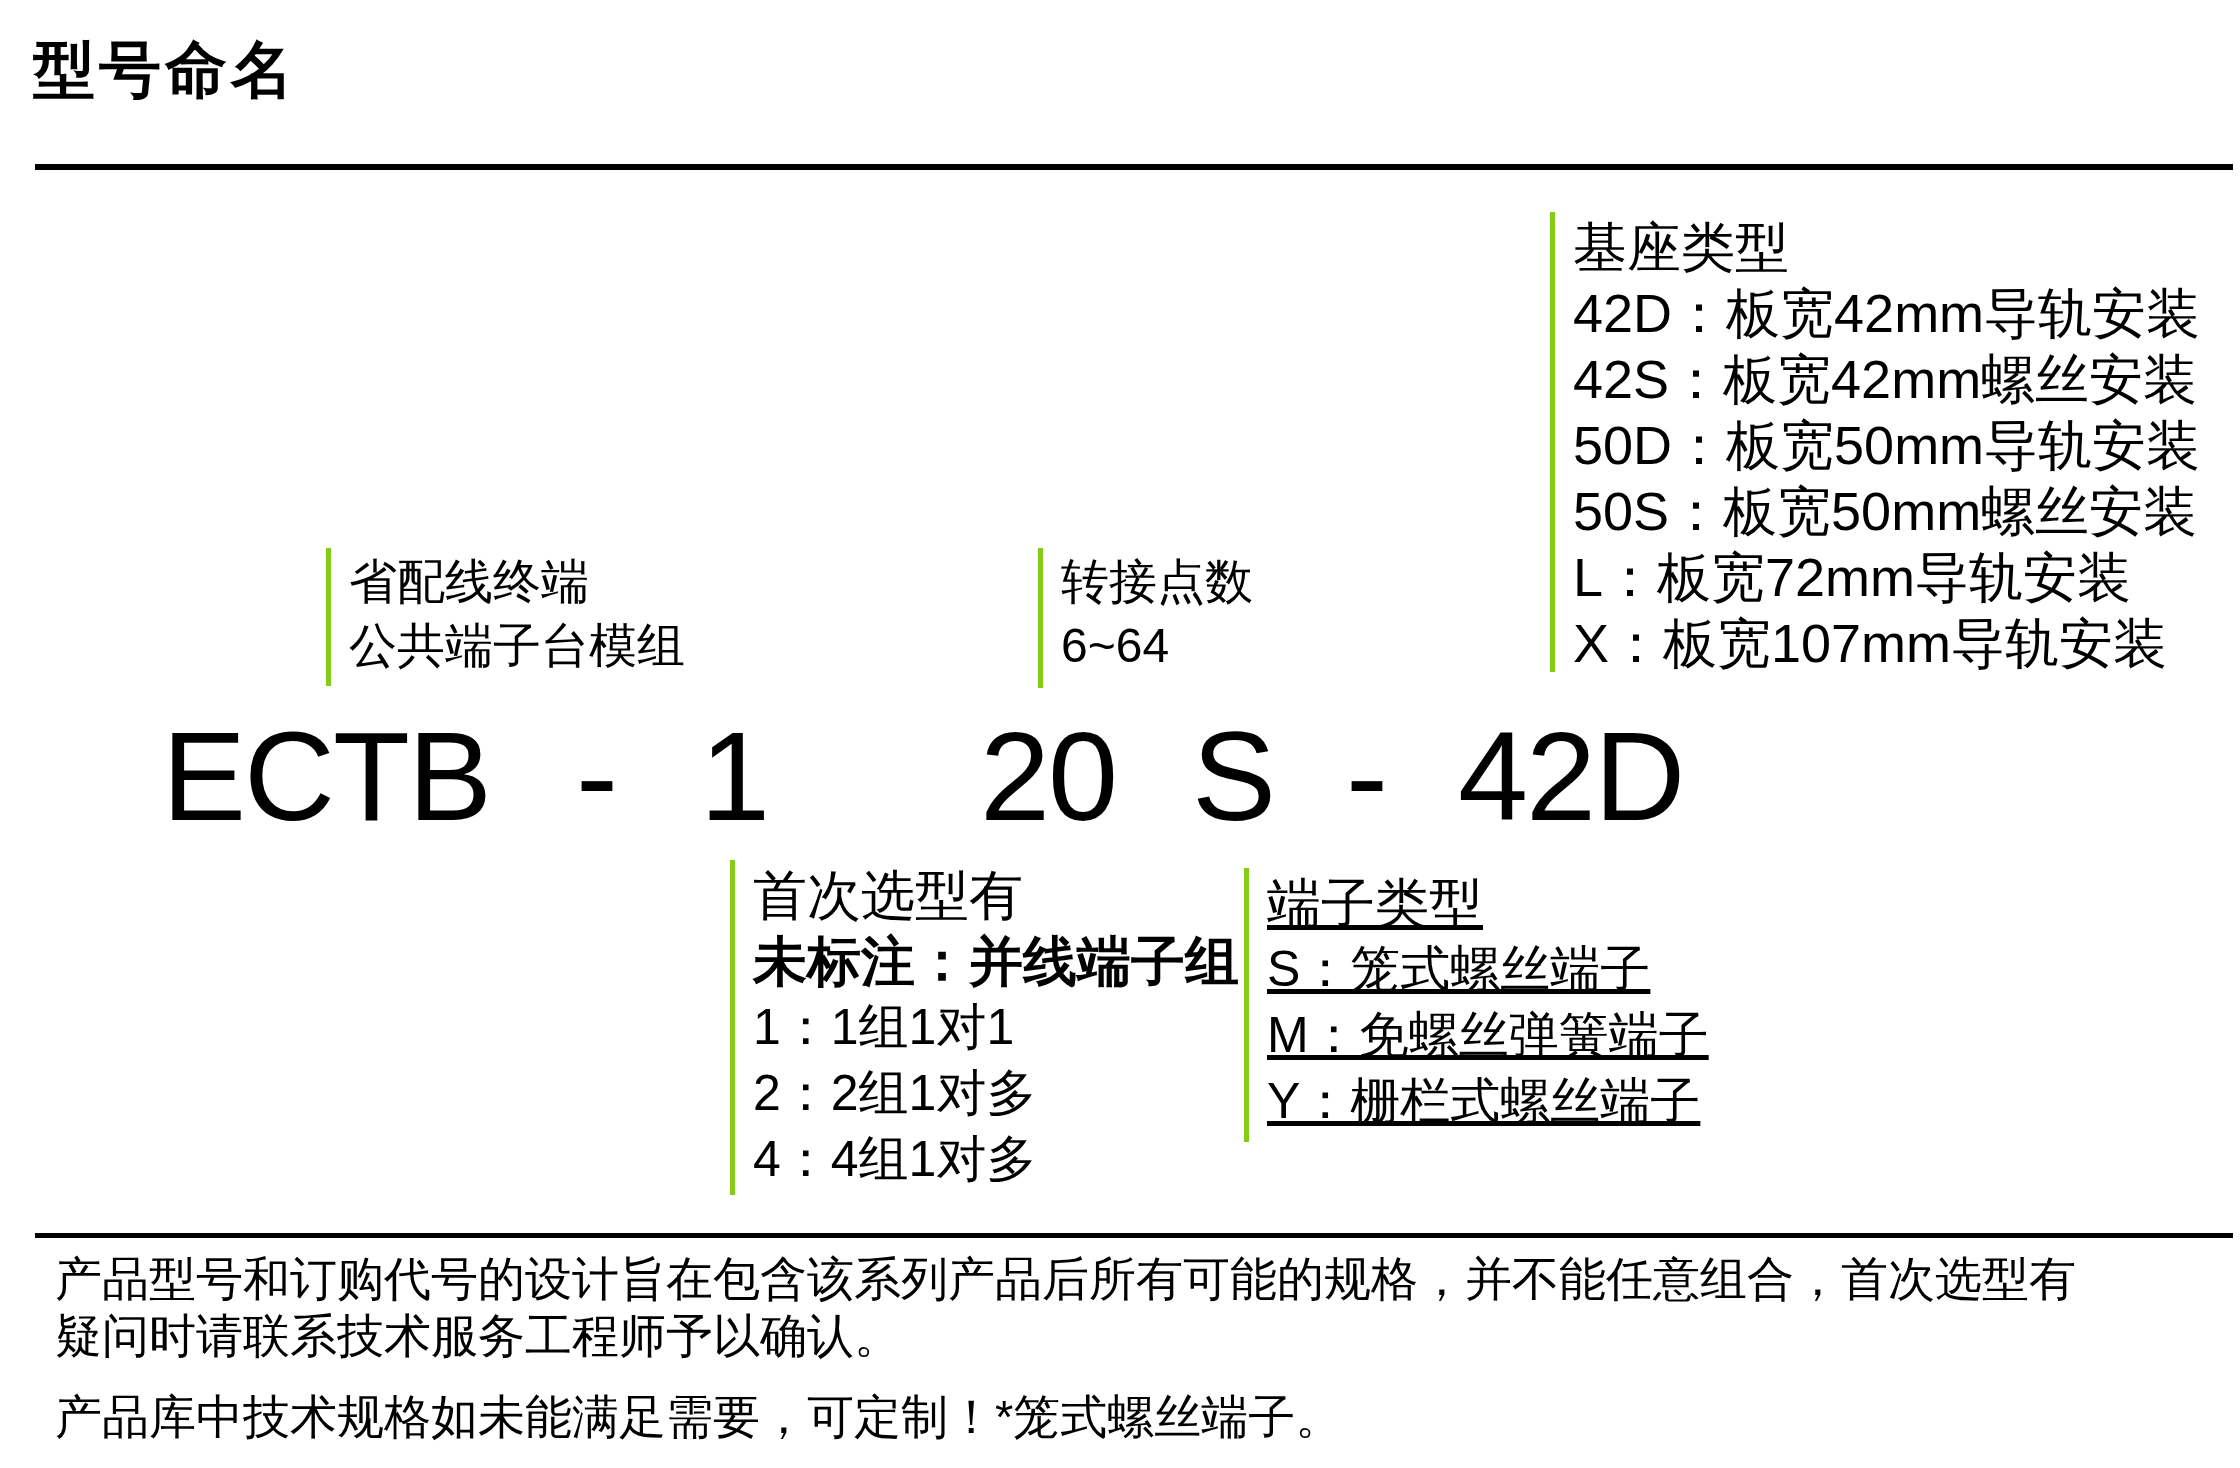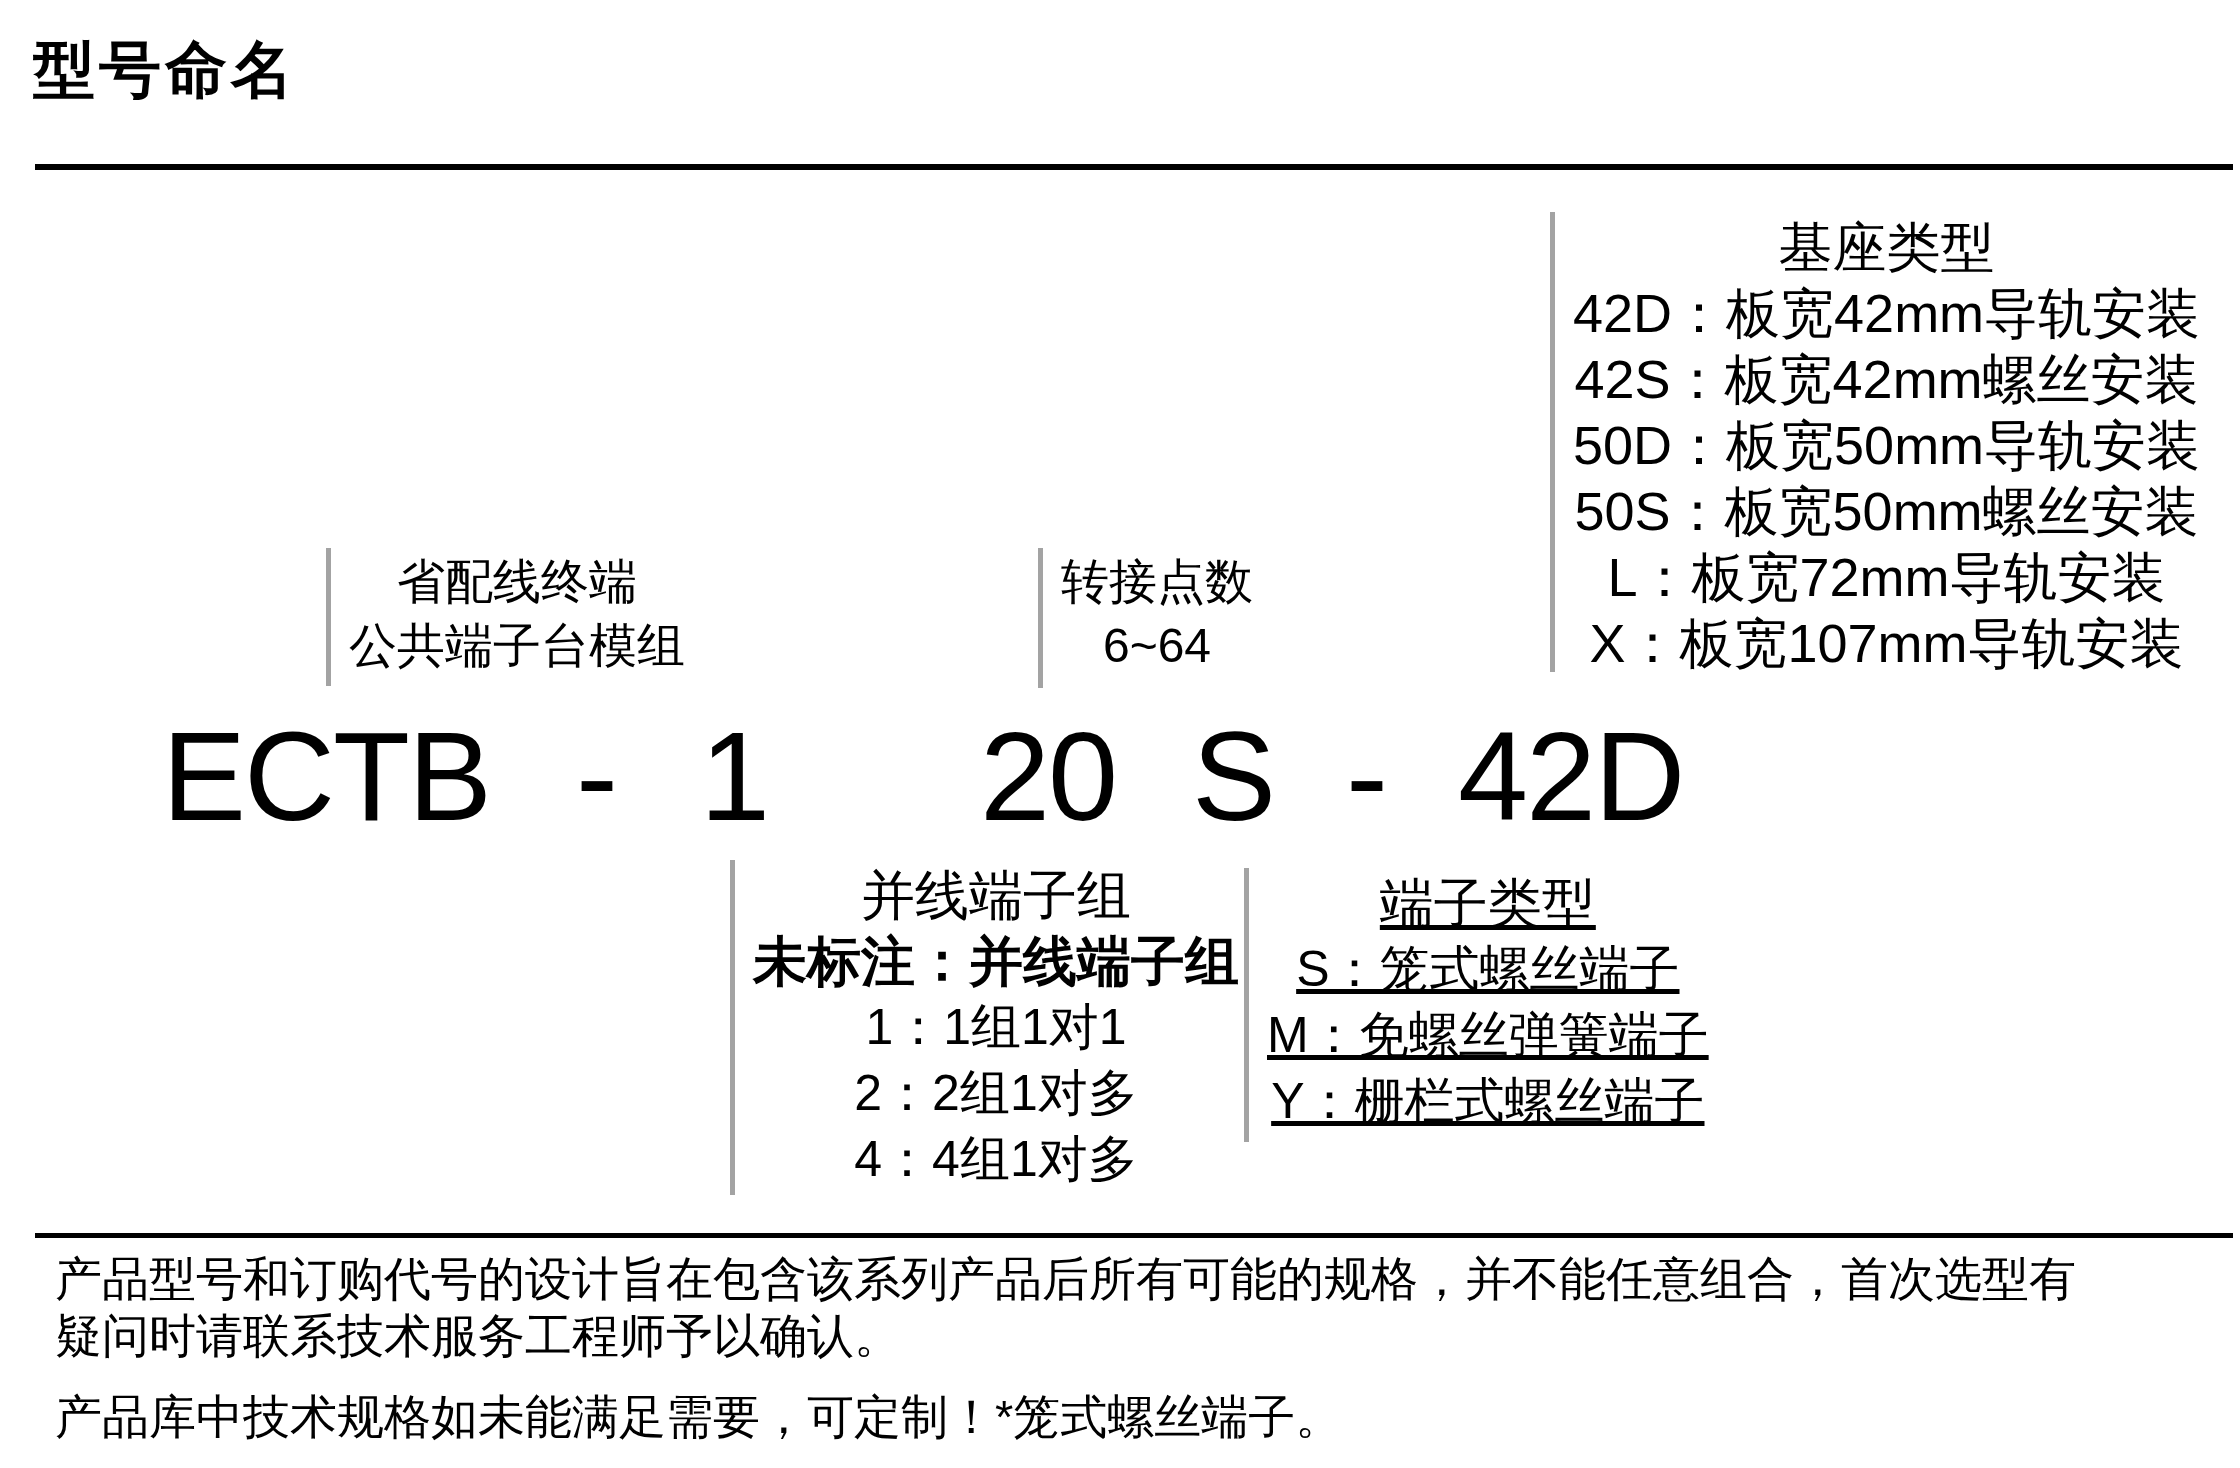--- a/index.html
+++ b/index.html
@@ -29,24 +29,23 @@
     left: 35px;
     width: 2198px;
     background: #000000;
   }
   .rule.top { top: 164px; height: 6px; }
   .rule.bottom { top: 1233px; height: 5px; }
 
   
   .callout {
     position: absolute;
-    border-left: 5px solid #a3a3a3;
+    border-left: 5px solid #84cc16;
     padding: 2px 0 0 18px;
     white-space: nowrap;
-    text-align: center;
   }
   .callout .c-line {
     font-size: 48px;
     line-height: 64px;
   }
   .callout.list .c-line {
     font-size: 54px;
     line-height: 66px;
   }
   .callout.list .c-sub {
@@ -123,21 +122,21 @@
 
   <div class="model-seg" id="seg-prefix">ECTB</div>
   <div class="model-seg" id="seg-sep1">-</div>
   <div class="model-seg" id="seg-function">1</div>
   <div class="model-seg" id="seg-points">20</div>
   <div class="model-seg" id="seg-terminal">S</div>
   <div class="model-seg" id="seg-sep2">-</div>
   <div class="model-seg" id="seg-base">42D</div>
 
   <div class="callout list" id="callout-function">
-    <div class="c-line">并线端子组</div>
+    <div class="c-line">首次选型有</div>
     <div class="c-line c-note">未标注：并线端子组</div>
     <div class="c-line c-sub">1：1组1对1</div>
     <div class="c-line c-sub">2：2组1对多</div>
     <div class="c-line c-sub">4：4组1对多</div>
   </div>
 
   <div class="callout list" id="callout-terminal">
     <div class="c-line">端子类型</div>
     <div class="c-line c-sub">S：笼式螺丝端子</div>
     <div class="c-line c-sub">M：免螺丝弹簧端子</div>

